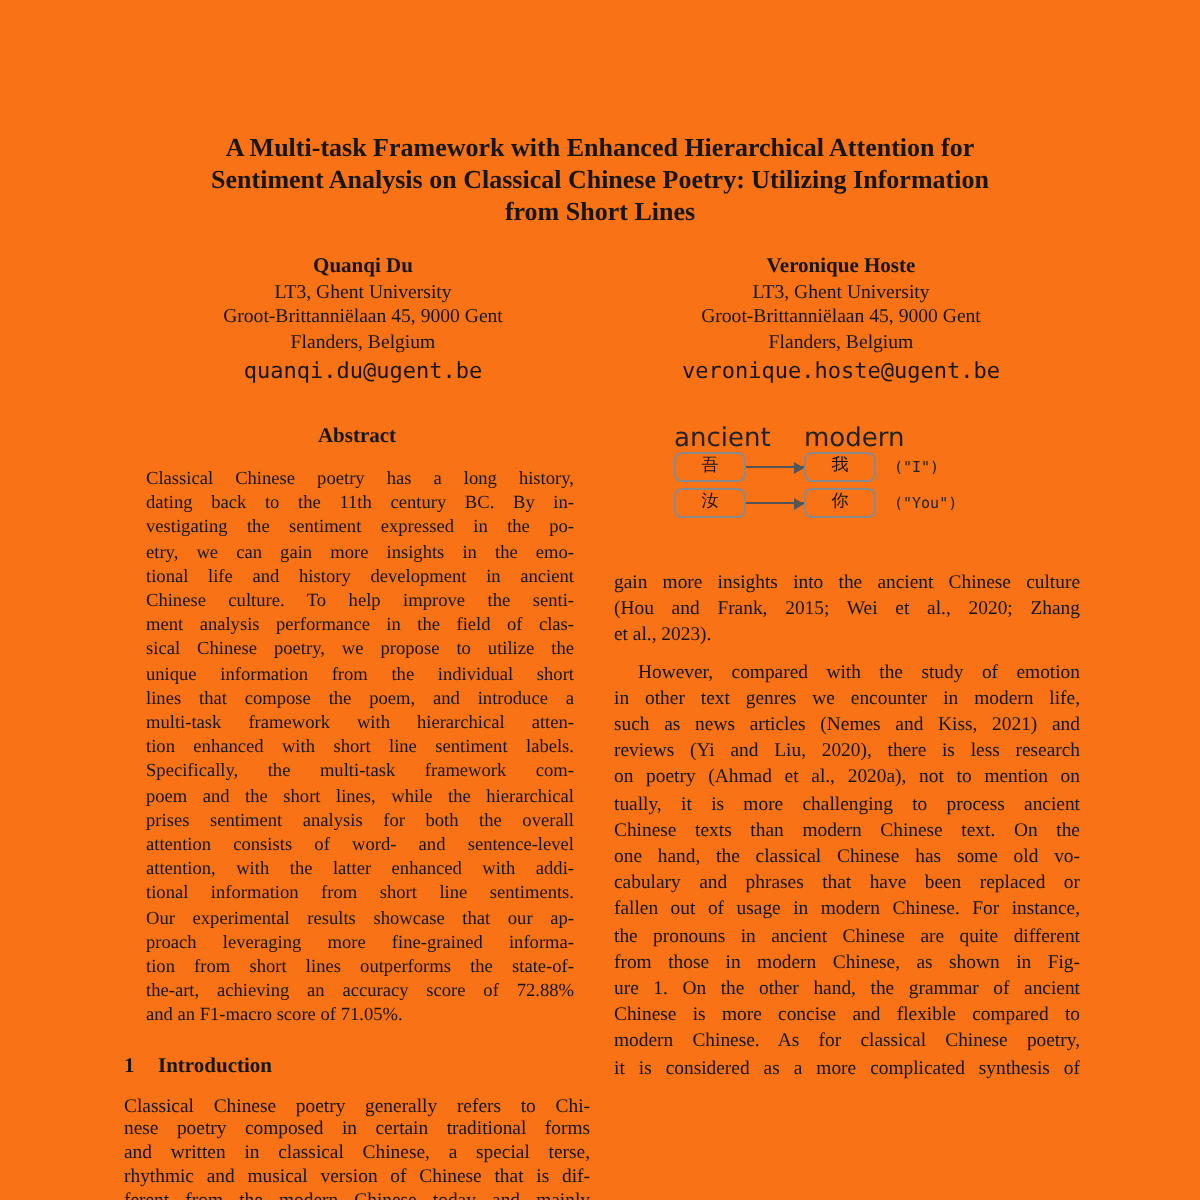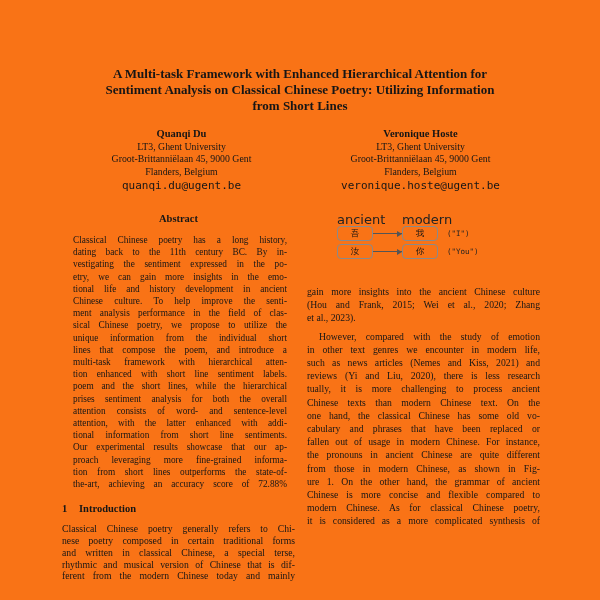--- a/index.html
+++ b/index.html
@@ -80,29 +80,31 @@
         <div class="jline">vestigating the sentiment expressed in the po-</div>
         <div class="jline">etry, we can gain more insights in the emo-</div>
         <div class="jline">tional life and history development in ancient</div>
         <div class="jline">Chinese culture. To help improve the senti-</div>
         <div class="jline">ment analysis performance in the field of clas-</div>
         <div class="jline">sical Chinese poetry, we propose to utilize the</div>
         <div class="jline">unique information from the individual short</div>
         <div class="jline">lines that compose the poem, and introduce a</div>
         <div class="jline">multi-task framework with hierarchical atten-</div>
         <div class="jline">tion enhanced with short line sentiment labels.</div>
+        <div class="jline">Specifically, the multi-task framework com-</div>
         <div class="jline">poem and the short lines, while the hierarchical</div>
         <div class="jline">prises sentiment analysis for both the overall</div>
         <div class="jline">attention consists of word- and sentence-level</div>
         <div class="jline">attention, with the latter enhanced with addi-</div>
         <div class="jline">tional information from short line sentiments.</div>
         <div class="jline">Our experimental results showcase that our ap-</div>
         <div class="jline">proach leveraging more fine-grained informa-</div>
         <div class="jline">tion from short lines outperforms the state-of-</div>
         <div class="jline">the-art, achieving an accuracy score of 72.88%</div>
+        <div class="jline endline">and an F1-macro score of 71.05%.</div>
       </div>
     <div class="sec-heading">
       <span class="sec-num">1</span>
       <span>Introduction</span>
     </div>
     <div class="bodytext">
         <div class="jline">Classical Chinese poetry generally refers to Chi-</div>
         <div class="jline">nese poetry composed in certain traditional forms</div>
         <div class="jline">and written in classical Chinese, a special terse,</div>
         <div class="jline">rhythmic and musical version of Chinese that is dif-</div>
@@ -136,20 +138,21 @@
       <div class="para">
           <div class="jline">gain more insights into the ancient Chinese culture</div>
           <div class="jline">(Hou and Frank, 2015; Wei et al., 2020; Zhang</div>
           <div class="jline endline">et al., 2023).</div>
         </div>
       <div class="para indent gap">
           <div class="jline">However, compared with the study of emotion</div>
           <div class="jline">in other text genres we encounter in modern life,</div>
           <div class="jline">such as news articles (Nemes and Kiss, 2021) and</div>
           <div class="jline">reviews (Yi and Liu, 2020), there is less research</div>
+          <div class="jline">on poetry (Ahmad et al., 2020a), not to mention on</div>
           <div class="jline">tually, it is more challenging to process ancient</div>
           <div class="jline">Chinese texts than modern Chinese text. On the</div>
           <div class="jline">one hand, the classical Chinese has some old vo-</div>
           <div class="jline">cabulary and phrases that have been replaced or</div>
           <div class="jline">fallen out of usage in modern Chinese. For instance,</div>
           <div class="jline">the pronouns in ancient Chinese are quite different</div>
           <div class="jline">from those in modern Chinese, as shown in Fig-</div>
           <div class="jline">ure 1. On the other hand, the grammar of ancient</div>
           <div class="jline">Chinese is more concise and flexible compared to</div>
           <div class="jline">modern Chinese. As for classical Chinese poetry,</div>

